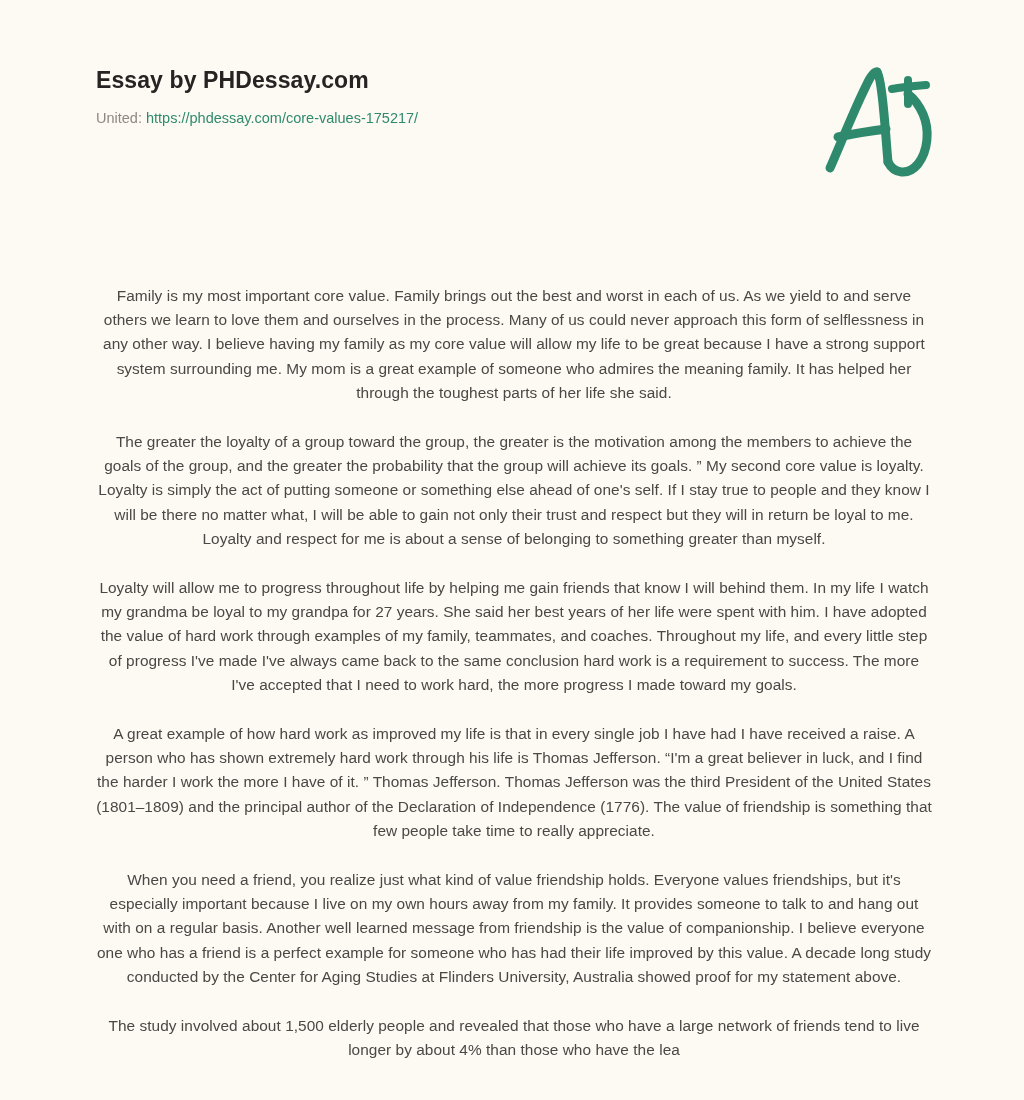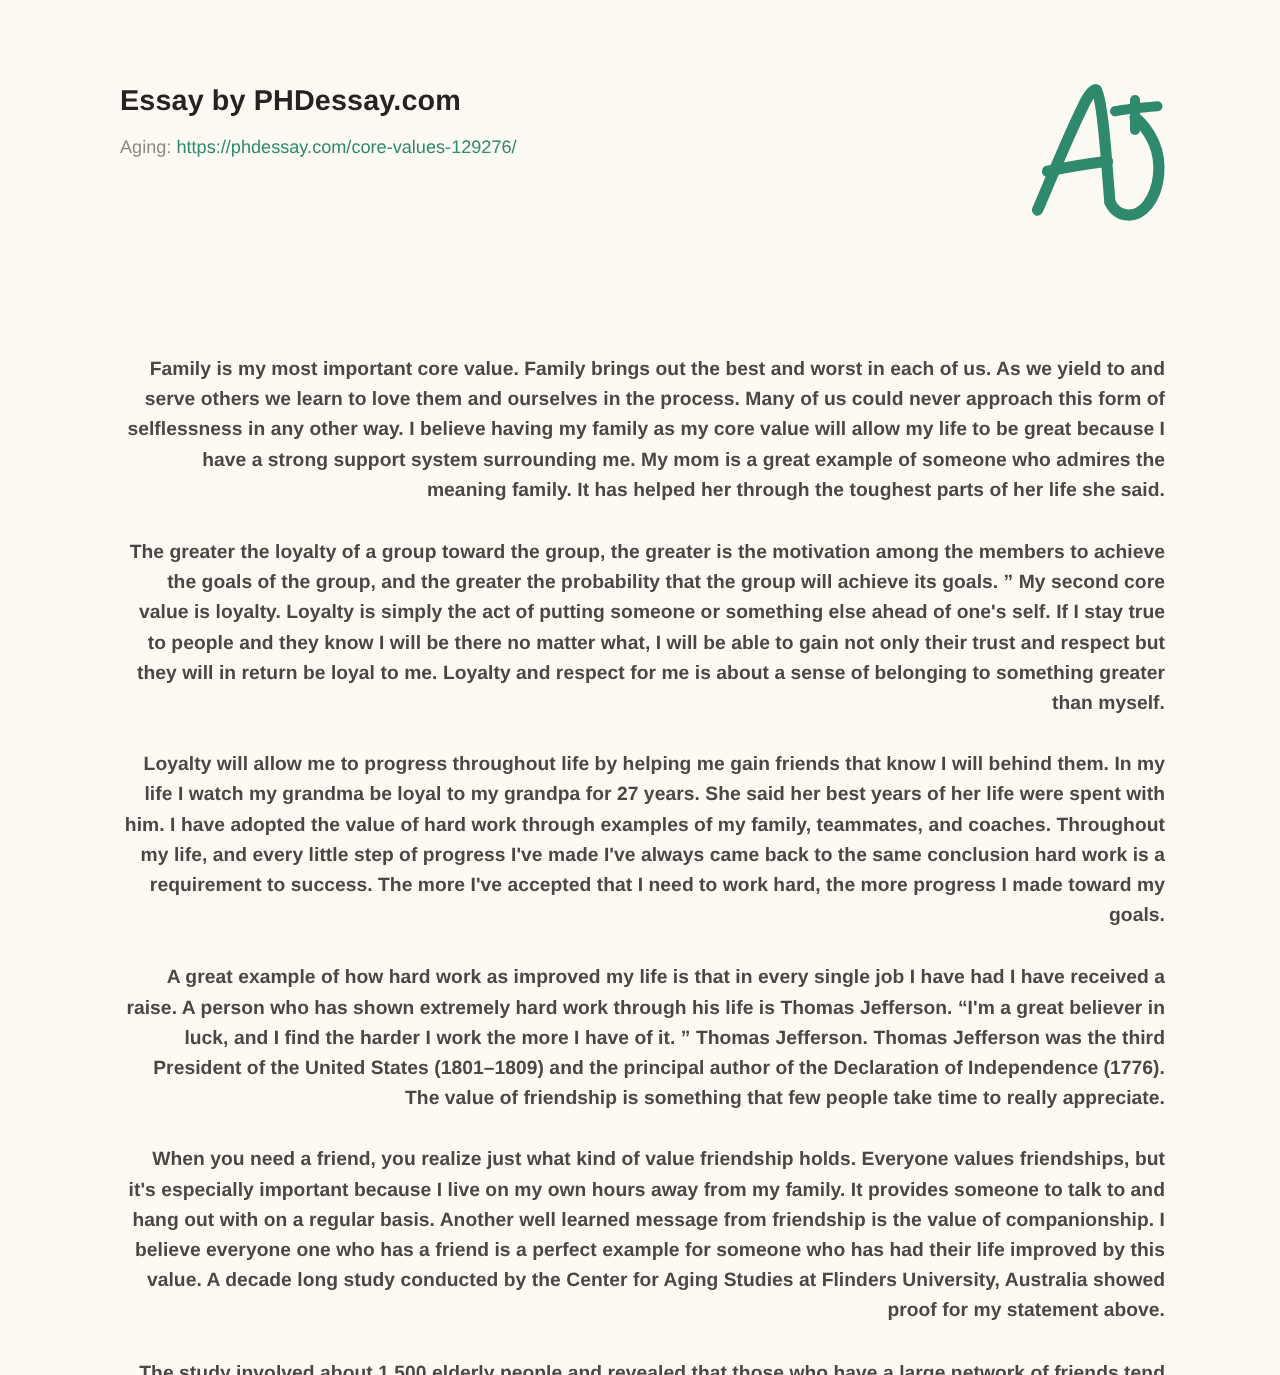--- a/index.html
+++ b/index.html
@@ -92,39 +92,38 @@
     left: 96px;
     top: 284px;
     width: 836px;
   }
 
   .body-copy p {
     margin: 0 0 25px 0;
     font-size: 15.4px;
     line-height: 24.2px;
     color: #4b4745;
-    text-align: right;
+    text-align: center;
     letter-spacing: 0.05px;
-    font-weight: bold;
   }
 
   .body-copy p:last-child {
     margin-bottom: 0;
   }
 </style>
 </head>
 <body>
 
 <div class="page">
 
   <div class="header">
     <h2 class="brand-title">Essay by PHDessay.com</h2>
     <div class="source-line">
-      <span class="source-label">Aging:</span>
-      <a class="source-url" href="#">https://phdessay.com/core-values-129276/</a>
+      <span class="source-label">United:</span>
+      <a class="source-url" href="#">https://phdessay.com/core-values-175217/</a>
     </div>
   </div>
 
   <div class="logo">
     <svg viewBox="0 0 130 122" xmlns="http://www.w3.org/2000/svg">
       <g fill="none" stroke="#2f8a6d" stroke-linecap="round" stroke-linejoin="round">
 
         <path d="M14 110 C 22 92, 38 52, 50 28 C 54 19, 58 13, 61 14" stroke-width="9"></path>
 
         <path d="M61 14 C 64 18, 66 34, 68 56 C 70 78, 71 94, 72 104" stroke-width="9"></path>

